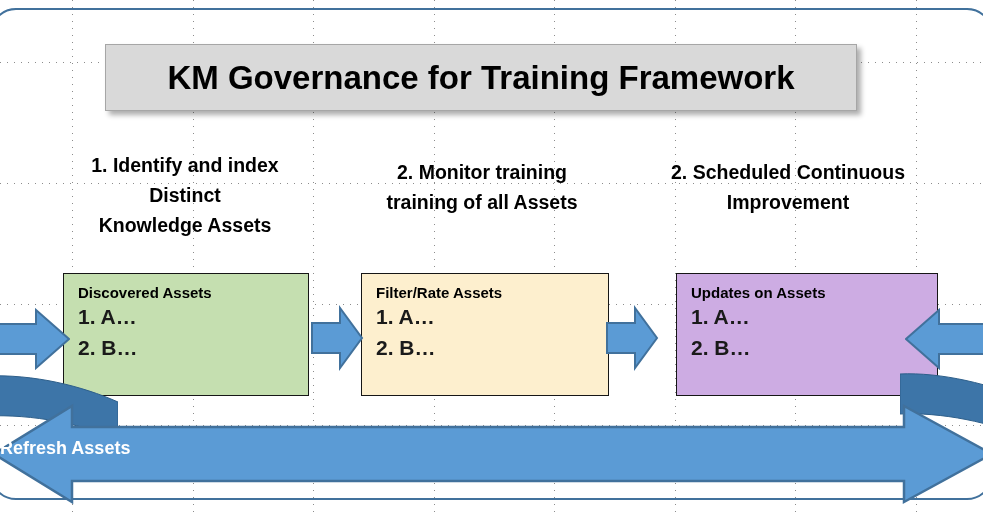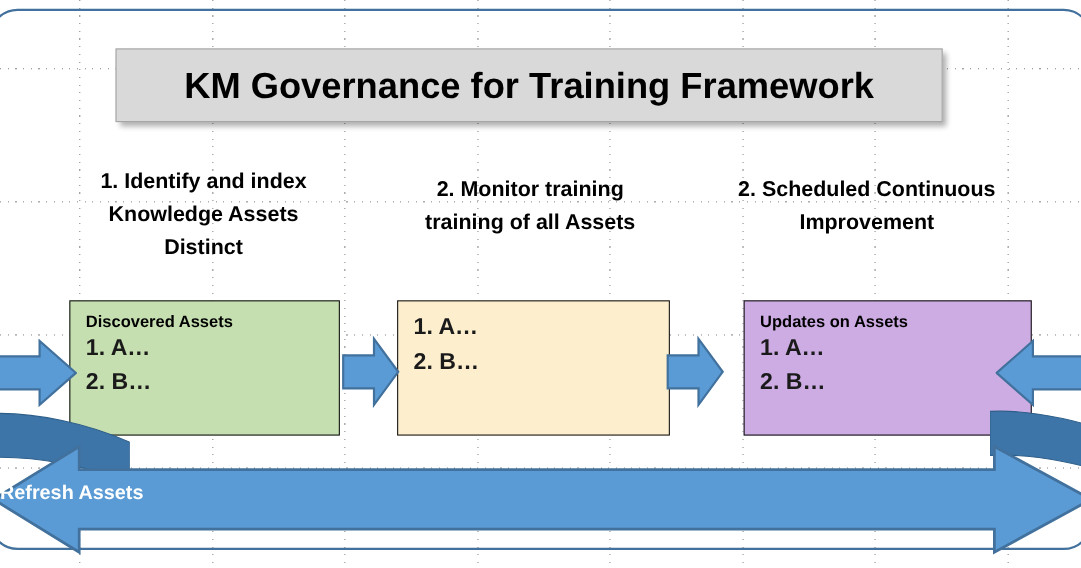--- a/index.html
+++ b/index.html
@@ -200,39 +200,40 @@
   <div class="hline" style="top:62px"></div>
 
   <div class="outer-frame"></div>
 
   <div class="title-box">
     <span class="title-text">KM Governance for Training Framework</span>
   </div>
 
   <div class="caption" id="caption-1">
     <span class="cap-line">1.    Identify and index</span>
+    <span class="cap-line">Distinct</span>
     <span class="cap-line">Knowledge Assets</span>
-    <span class="cap-line">Distinct</span>
   </div>
   <div class="caption" id="caption-2">
     <span class="cap-line">2.   Monitor training</span>
     <span class="cap-line">training of all Assets</span>
   </div>
   <div class="caption" id="caption-3">
     <span class="cap-line">2. Scheduled Continuous</span>
     <span class="cap-line">Improvement</span>
   </div>
 
   <div class="stage-box" id="stage-1">
     <div class="stage-title">Discovered Assets</div>
     <div class="stage-item">1. A…</div>
     <div class="stage-item">2. B…</div>
   </div>
 
   <div class="stage-box" id="stage-2">
+    <div class="stage-title">Filter/Rate Assets</div>
     <div class="stage-item">1. A…</div>
     <div class="stage-item">2. B…</div>
   </div>
 
   <div class="stage-box" id="stage-3">
     <div class="stage-title">Updates on Assets</div>
     <div class="stage-item">1. A…</div>
     <div class="stage-item">2. B…</div>
   </div>
 

